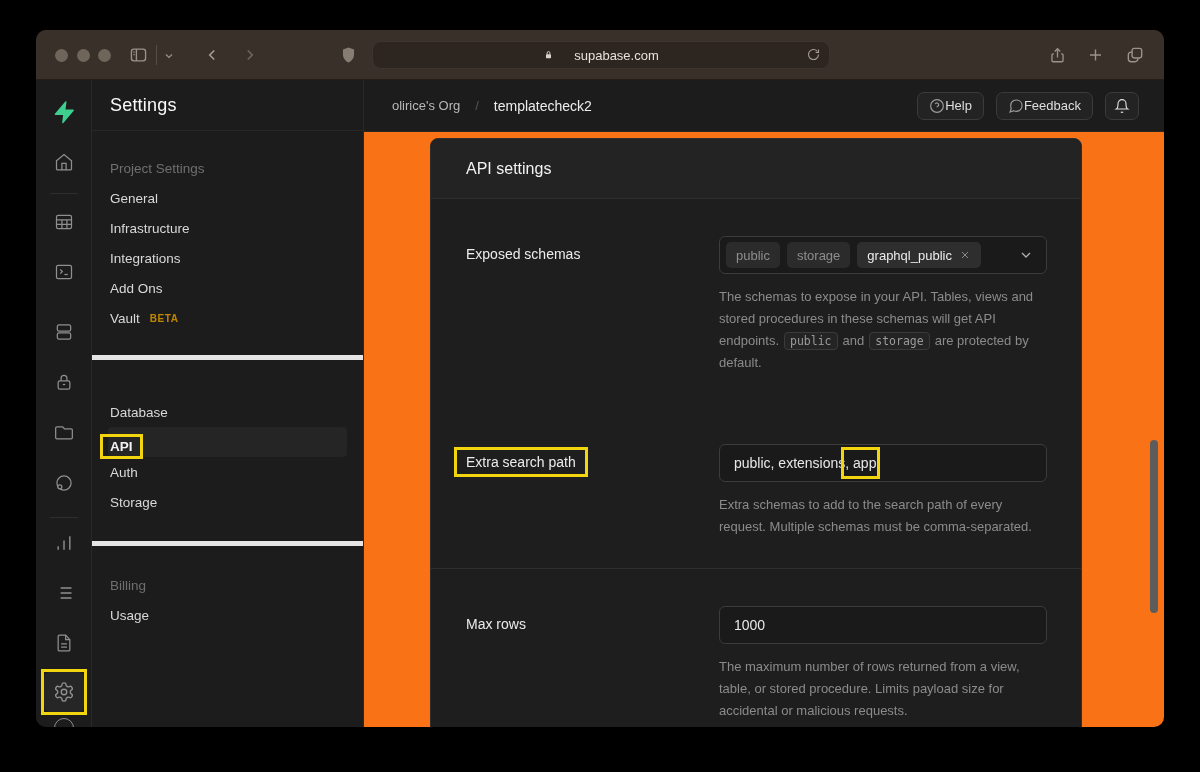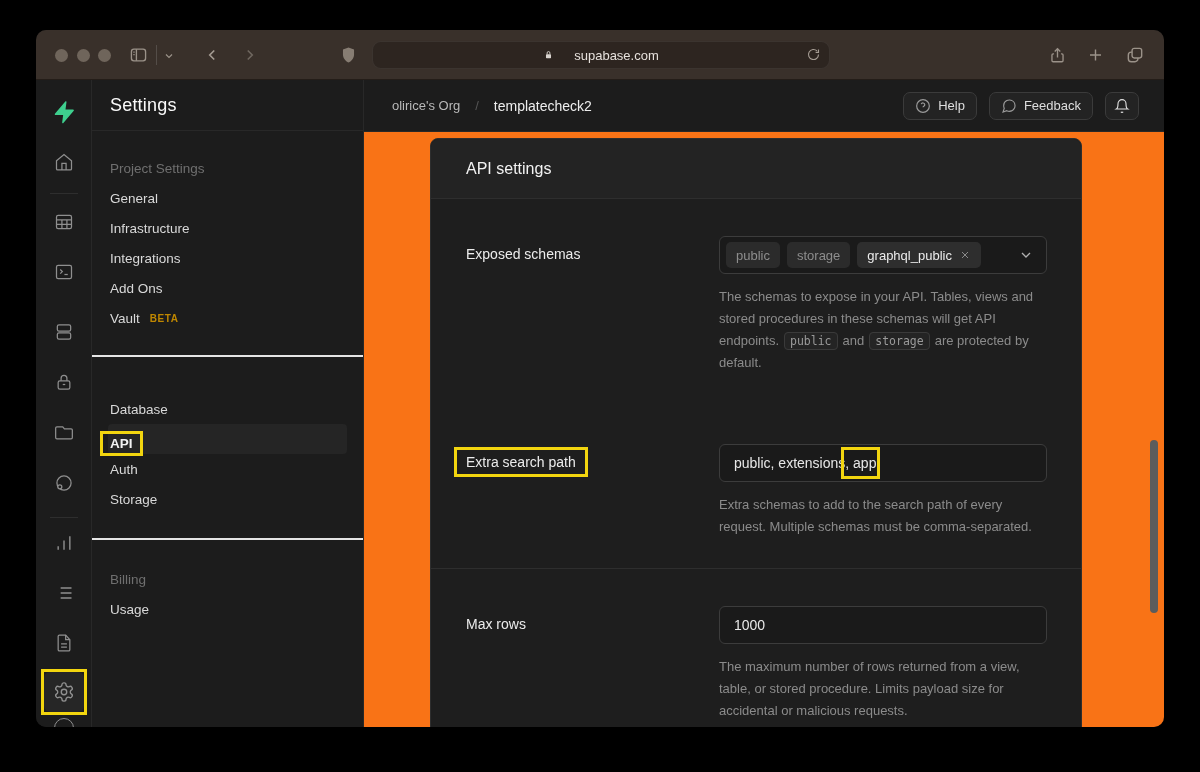--- a/index.html
+++ b/index.html
@@ -23,38 +23,38 @@
   .iconbar{position:relative; width:56px; flex:none; background:#1c1c1c; border-right:1px solid #282828;}
   .ib{position:absolute; left:50%; transform:translateX(-50%); color:#8f8f8f;}
   .ib svg{display:block;}
   .ib-div{position:absolute; left:14px; width:28px; height:1px; background:#2e2e2e;}
   .gearbtn{position:absolute; left:8px; top:592px; width:40px; height:40px; border-radius:6px; background:#262626; display:flex; align-items:center; justify-content:center; color:#909090;}
   .gearbtn::after{content:''; position:absolute; inset:-3px; border:3px solid var(--annotation); pointer-events:none;}
   .avatar{position:absolute; left:18px; top:638px; width:20px; height:20px; border-radius:50%; border:1.5px solid #8f8f8f;}
 
   .settingsnav{width:272px; flex:none; background:#1c1c1c; border-right:1px solid #282828; font-size:13.5px;}
   .nav-title{height:51px; display:flex; align-items:center; padding-left:18px; border-bottom:1px solid #282828; font-size:18px; font-weight:500; color:#fafafa; letter-spacing:.2px;}
-  .nav-group{padding:22px 0; border-bottom:2px solid #e5e5e5;}
+  .nav-group{padding:22px 0; border-bottom:5px solid #e5e5e5;}
   .nav-group.g2{padding-top:37px; padding-bottom:24px;}
   .nav-group.g3{padding-top:24px; border-bottom:none;text-align:center;}
   .nav-header{height:30px; display:flex; align-items:center; padding-left:18px; color:#6f6f6f;}
   .nav-item{height:30px; display:flex; align-items:center; margin:0 16px; padding:0 2px; border-radius:4px; color:#d9d9d9; cursor:pointer;}
   .nav-item.active{background:#252525; color:#f2f2f2; font-weight:600;}
   .beta{font-size:10px; letter-spacing:.6px; color:var(--beta); margin-left:10px; font-weight:600;}
   .ybox-api{position:relative; display:inline-block;margin-top:8px;}
   .ybox-api::after{content:''; position:absolute; inset:-5px -10px; border:3px solid var(--annotation); pointer-events:none;}
 
   
   .main{flex:1; display:flex; flex-direction:column; background:#f97316; min-width:0;}
   .topbar{height:52px; flex:none; background:#1c1c1c; border-bottom:1px solid #282828; display:flex; align-items:center; padding:0 25px 0 28px;}
   .bc-org{font-size:13px; color:#b9b9b9;}
   .bc-sep{margin:0 15px; color:#565656; font-size:13px;}
   .bc-proj{font-size:14px; color:#ededed; font-weight:500;}
   .top-actions{margin-left:auto; display:flex; align-items:center; gap:12px;}
-  .hbtn{height:28px; display:inline-flex; align-items:center; gap:7px; padding:0 11px; background:#232323; border:1px solid #3b3b3b; border-radius:7px; font-size:13px; color:#dedede; cursor:pointer;}
+  .hbtn{height:28px; display:inline-flex; align-items:center; gap:0; padding:0 11px; background:#232323; border:1px solid #3b3b3b; border-radius:7px; font-size:13px; color:#dedede; cursor:pointer;}
   .hbtn .bicon{color:#9a9a9a; display:flex;}
   .bellbtn{padding:0 8px;}
 
   .content{flex:1; position:relative; overflow:hidden;}
   .card{position:absolute; left:66px; top:6px; width:652px; height:720px; background:#1e1e1e; border:1px solid #2e2e2e; border-radius:8px 8px 0 0;}
   .card-head{height:60px; background:#232323; border-bottom:1px solid #2e2e2e; border-radius:8px 8px 0 0; display:flex; align-items:center; padding-left:35px;}
   .card-head h2{font-size:16px; font-weight:400; color:#f2f2f2;}
   .frow{display:grid; grid-template-columns:253px 328px; padding-left:35px;}
   .frow.r1{margin-top:37px;}
   .frow.r2{margin-top:70px;}

